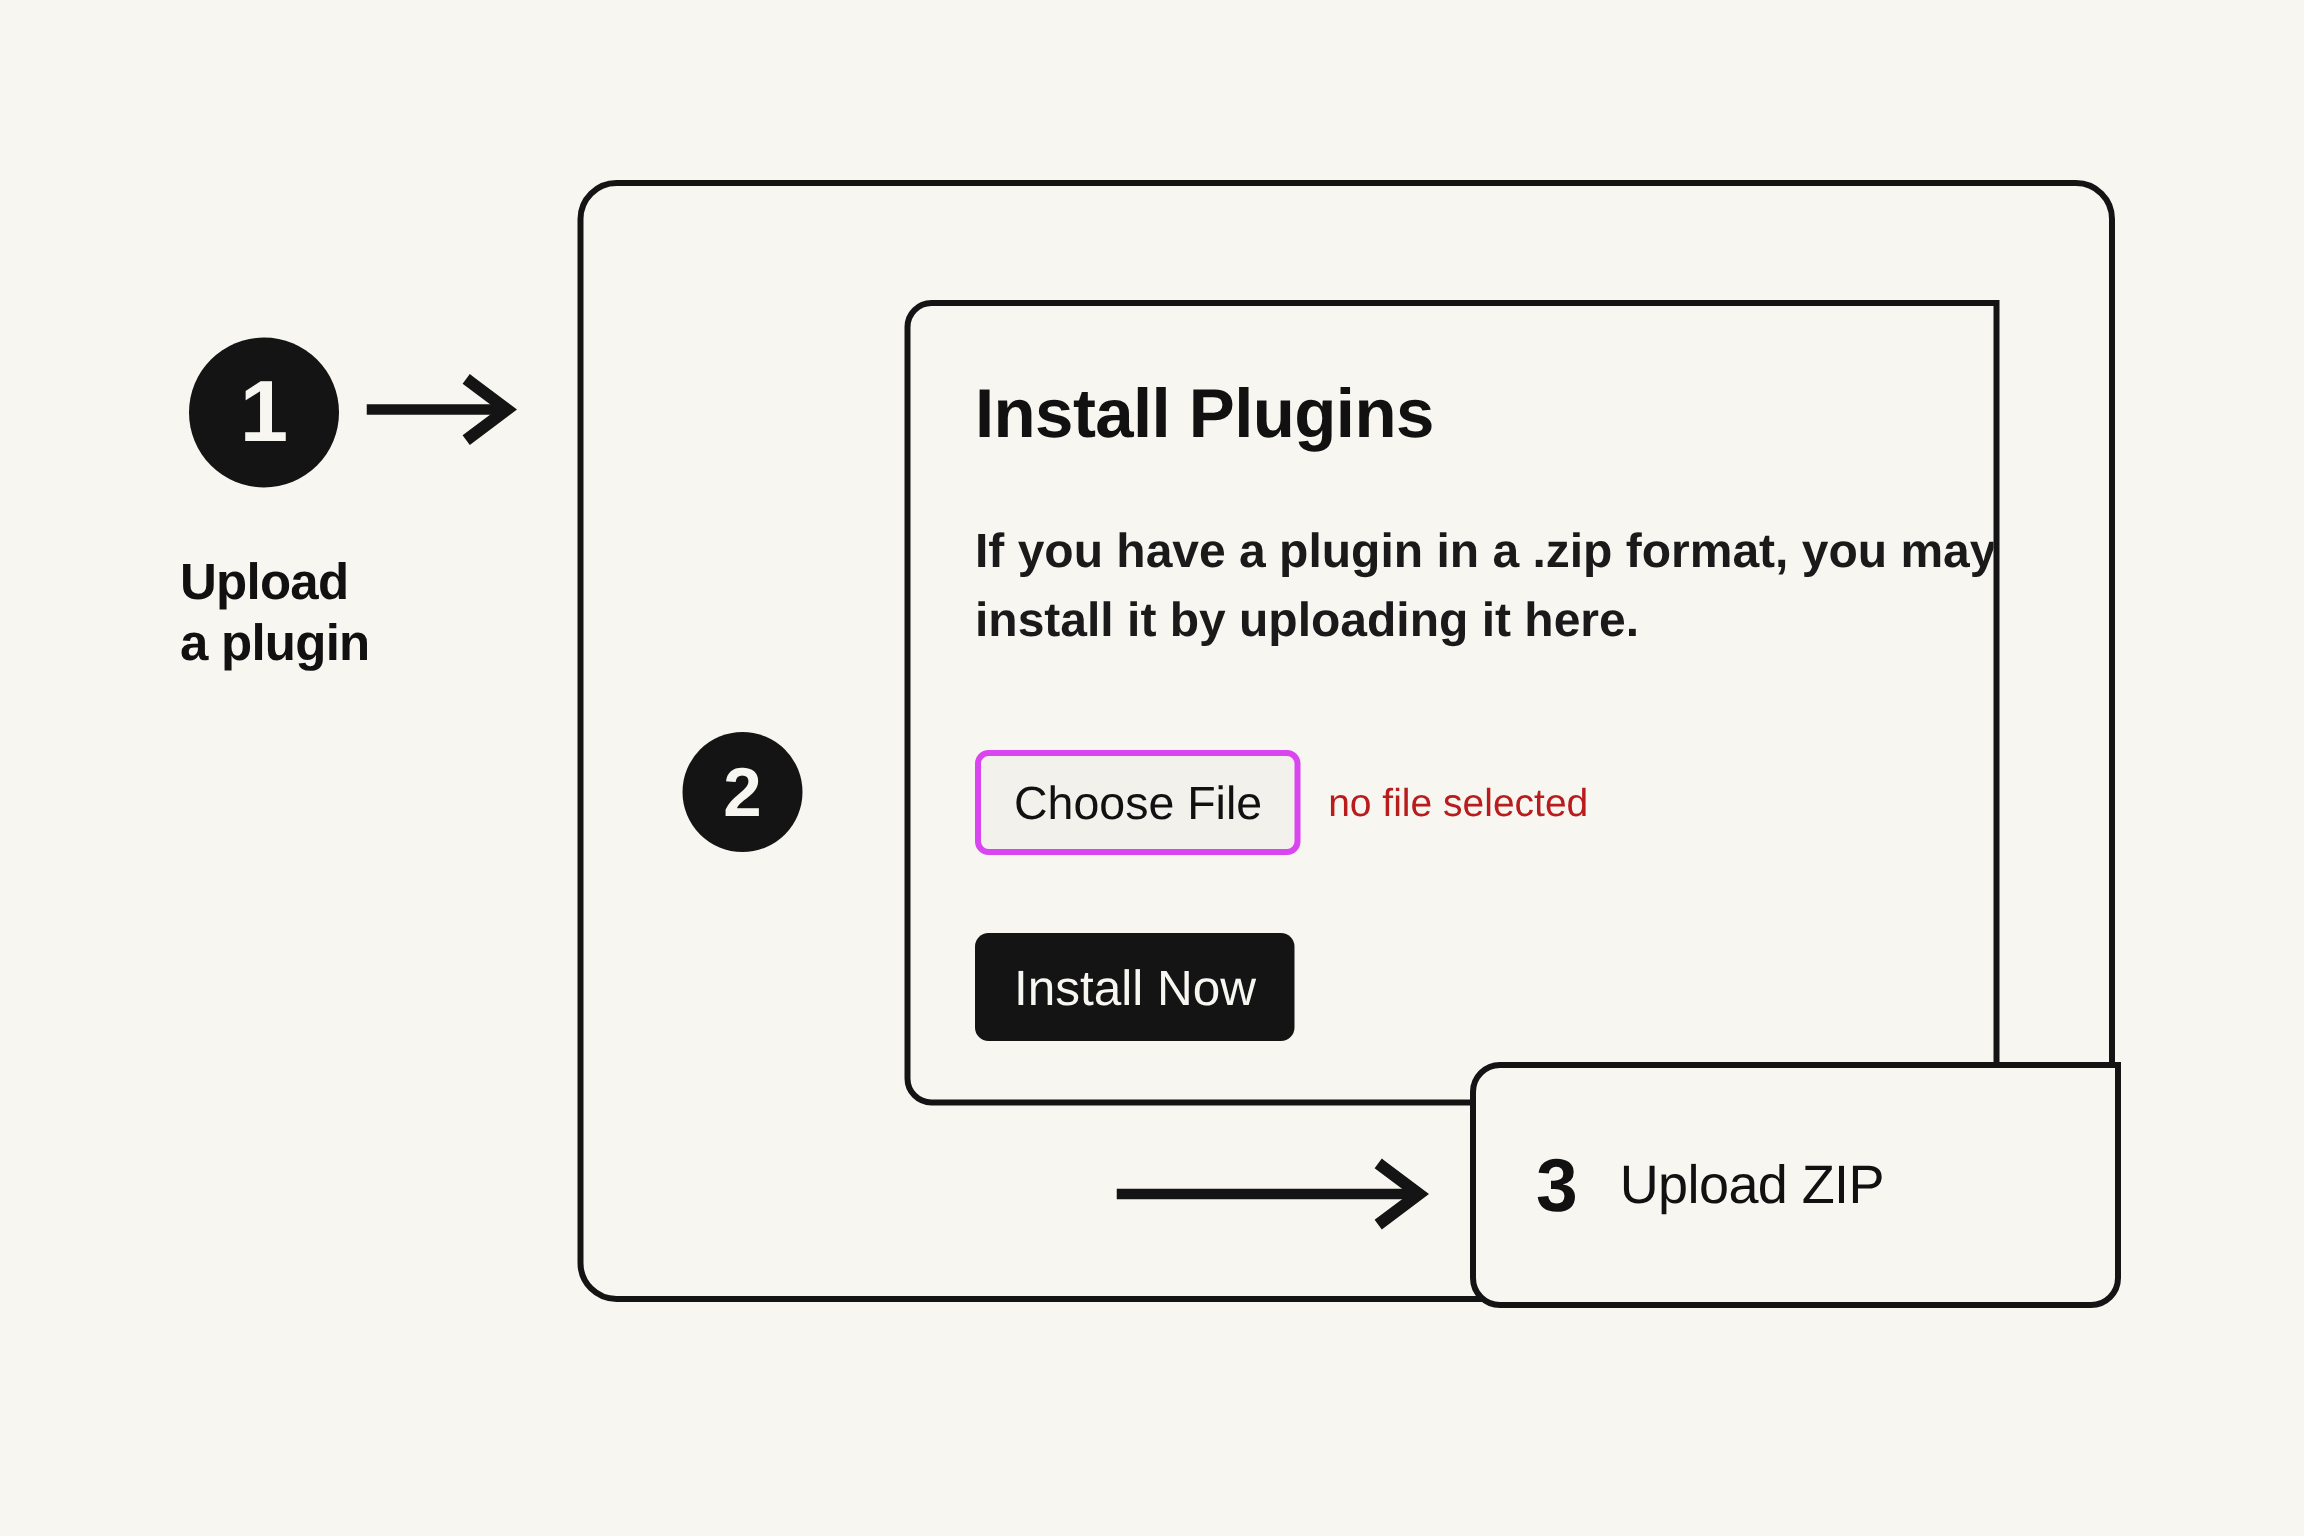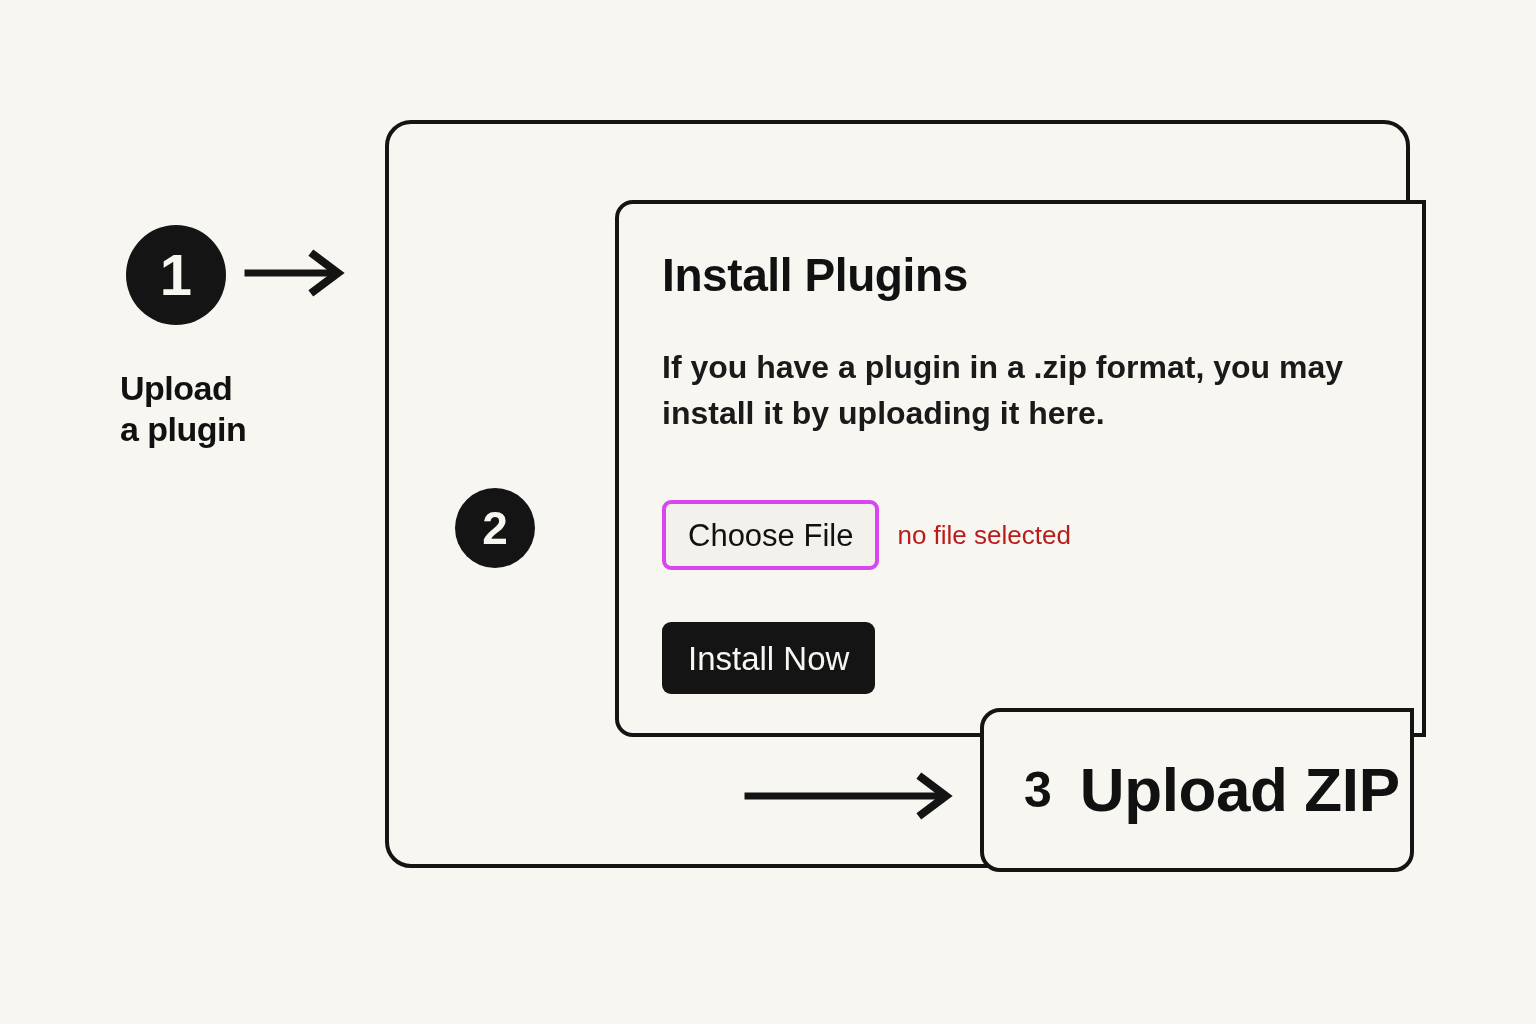--- a/index.html
+++ b/index.html
@@ -88,31 +88,30 @@
     border: 4px solid #141414;
     border-radius: 26px;
     background: transparent;
   }
 
   
   .inner-card {
     position: absolute;
     left: 603px;
     top: 200px;
-    width: 811px;
+    width: 730px;
     height: 537px;
     box-sizing: border-box;
     border: 4px solid #141414;
     border-radius: 18px;
     background: #f7f6f1;
     
     border-top-right-radius: 0;
     border-bottom-right-radius: 0;
     overflow: hidden;
-    margin-left: 12px;
   }
   .card-body {
     position: absolute;
     left: 43px;
     top: 0;
     right: 0;
     bottom: 0;
   }
   .card-title {
     position: absolute;
@@ -211,22 +210,22 @@
     gap: 28px;
     padding-left: 40px;
   }
   .zip-num {
     font-size: 50px;
     font-weight: 700;
     line-height: 1;
     color: #111111;
   }
   .zip-label {
-    font-size: 62px;
-    font-weight: 700;
+    font-size: 36px;
+    font-weight: 400;
     letter-spacing: -0.4px;
     line-height: 1;
     color: #111111;
     white-space: nowrap;
   }
 </style>
 </head>
 <body>
 
 <div class="stage">

